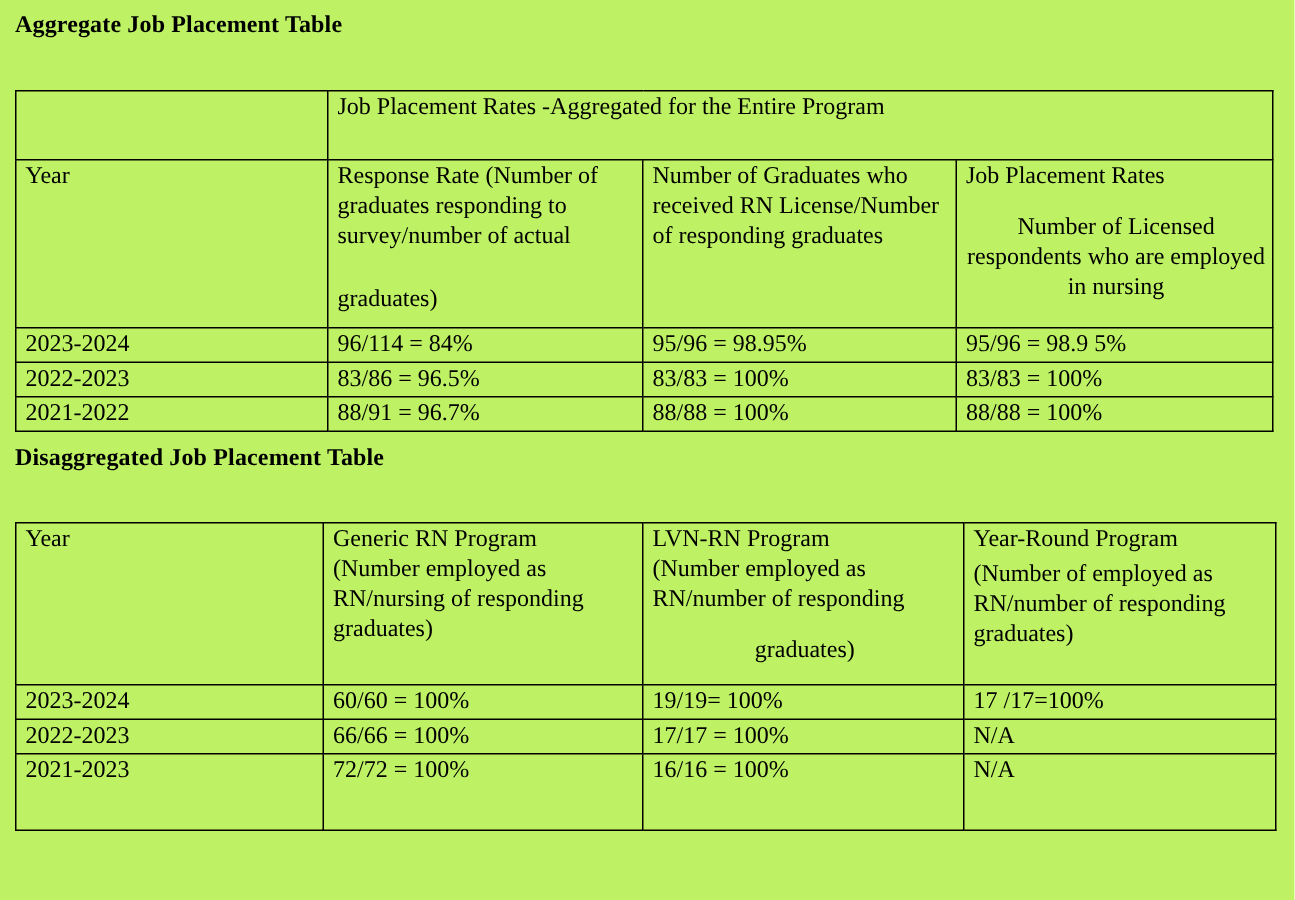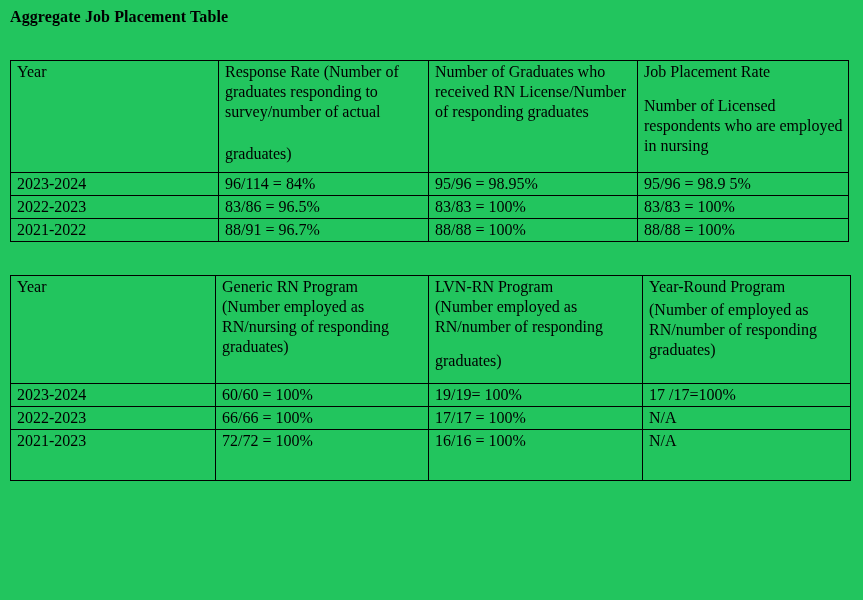--- a/index.html
+++ b/index.html
@@ -6,21 +6,21 @@
     margin: 0;
     padding: 0;
     background: #ffffff;
     color: #000000;
     font-family: "Liberation Serif", "DejaVu Serif", serif;
   }
   .page {
     position: relative;
     width: 863px;
     height: 600px;
-    background: #22c55e;
+    background: #bef264;
     padding: 8px 0 0 10px;
     box-sizing: border-box;
     overflow: hidden;
   }
   .doc-title {
     font-size: 16px;
     font-weight: bold;
     line-height: 18px;
     letter-spacing: 0.1px;
   }
@@ -48,52 +48,56 @@
   tr.r-head2 { height: 108px; }
   tr.r-data2a { height: 23px; }
   tr.r-data2b { height: 22px; }
   tr.r-data2c { height: 51px; }
 
   td.span-cell-left { vertical-align: top; }
   td.span-cell-right { text-align: right; padding-right: 3px; vertical-align: middle; }
 
   td .hp { margin: 0; }
   td .gap-lg { margin-top: 22px; }
-  td .gap-md { margin-top: 14px; }
+  td .gap-md { margin-top: 14px; text-align: center; }
   td .gap-sm { margin-top: 3px; }
 
   td.cell-data { vertical-align: middle; }
   td.cell-year-top { vertical-align: top; padding-top: 2px; }
 </style>
 </head>
 <body>
 
 <div class="page">
 
   <div class="doc-title">Aggregate Job Placement Table</div>
 
   <table class="doc-table" id="aggregate-table">
     <colgroup>
       <col style="width:208px">
       <col style="width:210px">
       <col style="width:209px">
       <col style="width:211px">
     </colgroup>
     <tbody>
+        <tr class="r-span1">
+      <td></td>
+      <td colspan="3" class="span-cell-left">Job Placement Rates -Aggregated for the Entire Program</td>
+    </tr>
     <tr class="r-head1">
       <td>Year</td>
       <td>
         <p class="hp">Response Rate (Number of graduates responding to survey/number of actual</p>
         <p class="hp gap-lg">graduates)</p>
       </td>
       <td>
         <p class="hp">Number of Graduates who received RN License/Number of responding graduates</p>
       </td>
       <td>
-        <p class="hp">Job Placement Rate</p>
+        <p class="hp">Job Placement Rates</p>
         <p class="hp gap-md">Number of Licensed respondents who are employed in nursing</p>
       </td>
     </tr>
     <tr class="r-data1">
       <td class="cell-data">2023-2024</td>
       <td class="cell-data">96/114 = 84%</td>
       <td class="cell-data">95/96 = 98.95%</td>
       <td class="cell-data">95/96 = 98.9 5%</td>
     </tr>
     <tr class="r-data1">
@@ -104,20 +108,21 @@
     </tr>
     <tr class="r-data1">
       <td class="cell-data">2021-2022</td>
       <td class="cell-data">88/91 = 96.7%</td>
       <td class="cell-data">88/88 = 100%</td>
       <td class="cell-data">88/88 = 100%</td>
     </tr>
   </tbody>
     </table>
 
+  <div class="doc-title t2-title">Disaggregated Job Placement Table</div>
 
   <table class="doc-table" id="disaggregated-table">
     <colgroup>
       <col style="width:205px">
       <col style="width:213px">
       <col style="width:214px">
       <col style="width:208px">
     </colgroup>
     <tbody>
     <tr class="r-head2">

